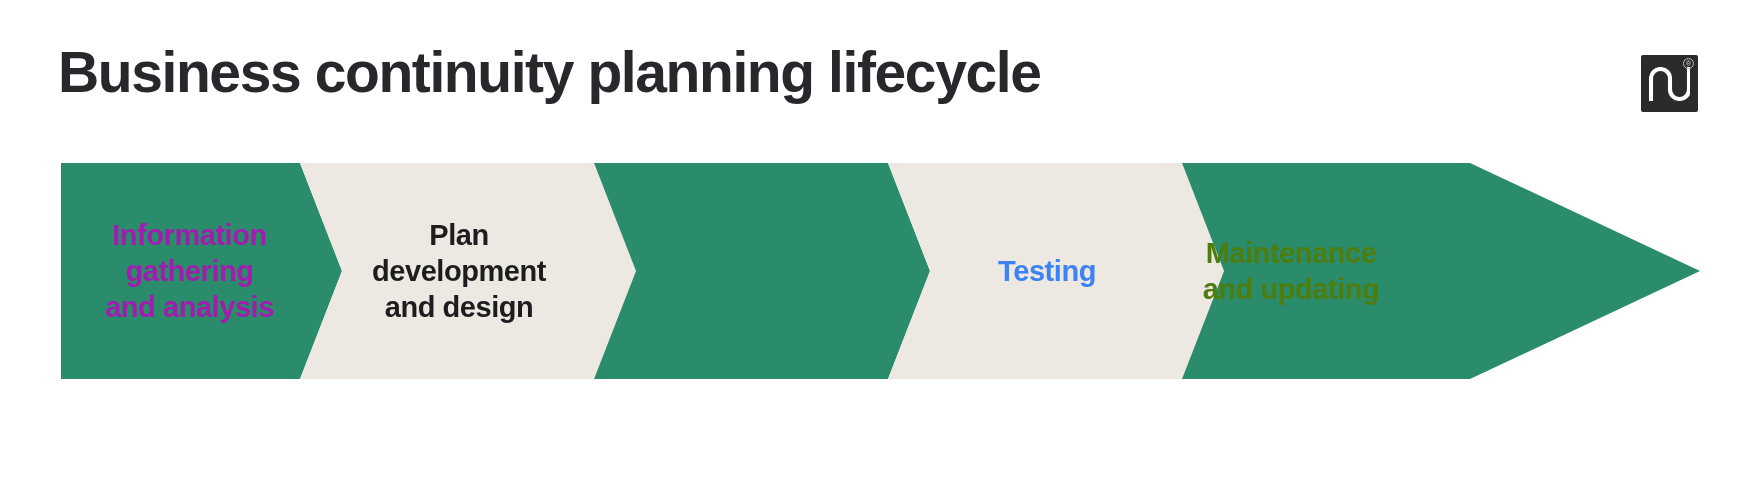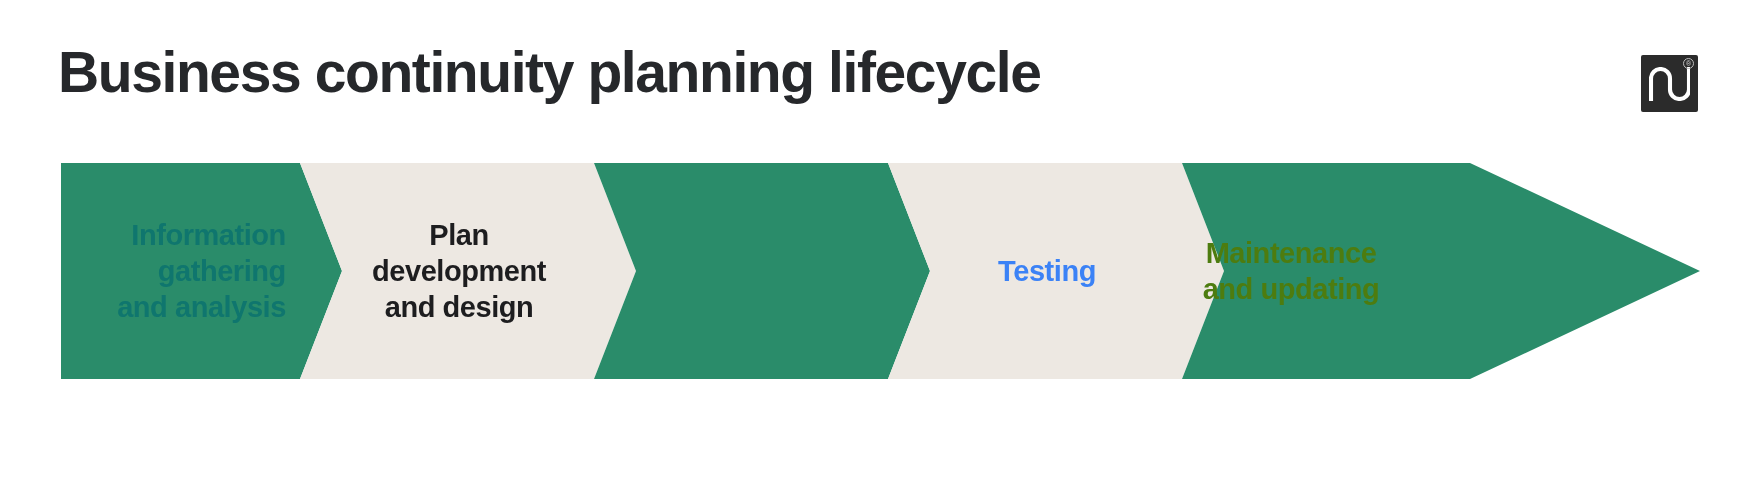--- a/index.html
+++ b/index.html
@@ -131,21 +131,21 @@
 
       <polygon id="shape-1" points="300,0 594,0 636,108 594,216 300,216 342,108" fill="#ede8e2"></polygon>
 
       <polygon id="shape-2" points="594,0 888,0 930,108 888,216 594,216 636,108" fill="#2a8c6a"></polygon>
 
       <polygon id="shape-3" points="888,0 1182,0 1224,108 1182,216 888,216 930,108" fill="#ede8e2"></polygon>
 
       <polygon id="shape-4" points="1182,0 1470,0 1700,108 1470,216 1182,216 1224,108" fill="#2a8c6a"></polygon>
     </svg>
 
-    <div class="seg-label on-green" id="label-0" style="left: 74px; width: 255px; color: #0f766e; text-align: right;">Information
+    <div class="seg-label on-green" id="label-0" style="left: 62px; width: 255px; color: #a21caf;">Information
 gathering
 and analysis</div>
     <div class="seg-label on-beige" id="label-1" style="left: 318px; width: 282px; color: rgb(29, 29, 31);">Plan
 development
 and design</div>
     <div class="seg-label on-beige" id="label-3" style="left: 906px; width: 282px; color: #3b82f6;">Testing</div>
     <div class="seg-label on-green" id="label-4" style="left: 1141px; width: 300px; color: #4d7c0f;">Maintenance
 and updating</div>
   </div>
 

